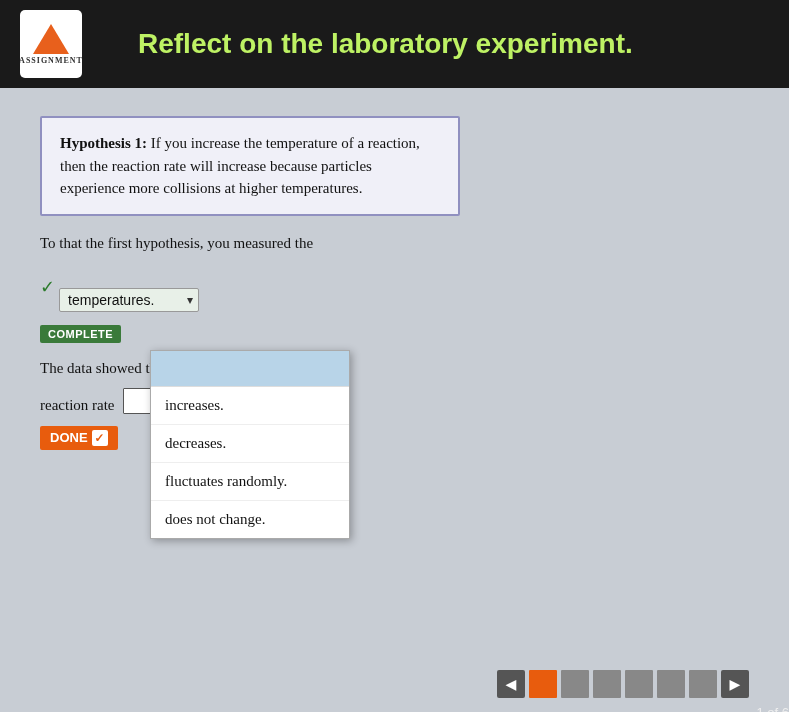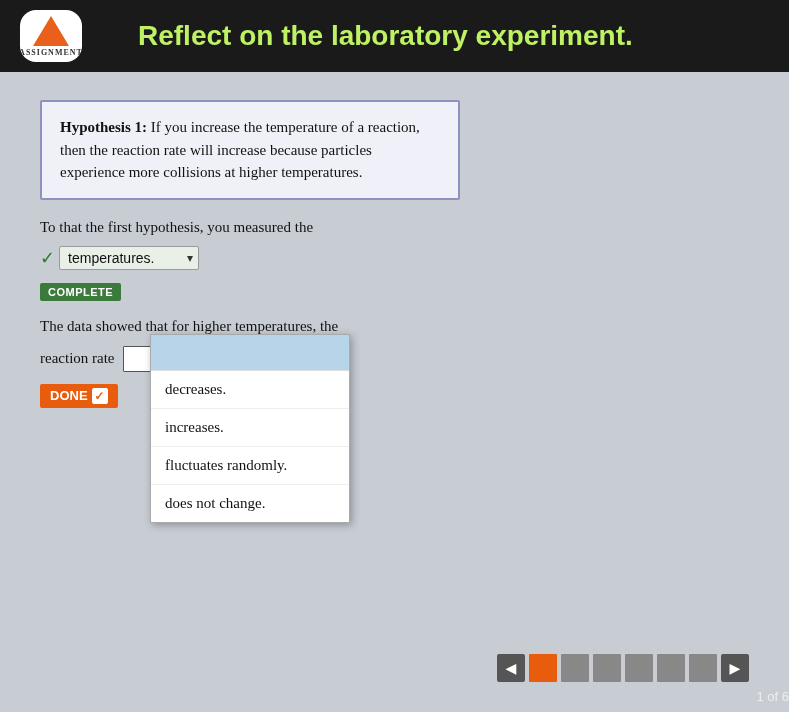--- a/index.html
+++ b/index.html
@@ -18,23 +18,23 @@
       background: #1a1a1a;
       display: flex;
       align-items: center;
       padding: 10px 20px;
       gap: 16px;
       min-height: 72px;
     }
 
     .logo-box {
       background: #fff;
-      border-radius: 16px;
+      border-radius: 5px;
       width: 62px;
-      height: 52px;
+      height: 68px;
       display: flex;
       flex-direction: column;
       align-items: center;
       justify-content: center;
       flex-shrink: 0;
       overflow: hidden;
     }
 
     .logo-triangle {
       width: 0;
@@ -121,20 +121,21 @@
       appearance: none;
       -webkit-appearance: none;
       cursor: pointer;
       position: relative;
       min-width: 140px;
     }
 
     .dropdown-wrapper {
       position: relative;
       display: inline-block;
+      margin-top: 26px;
     }
 
     .dropdown-wrapper::after {
       content: '▾';
       position: absolute;
       right: 6px;
       top: 50%;
       transform: translateY(-50%);
       pointer-events: none;
       font-size: 12px;
@@ -152,21 +153,21 @@
       padding: 3px 8px;
       border-radius: 2px;
       margin-bottom: 14px;
       letter-spacing: 0.5px;
       text-align: center;
     }
 
     
     .reaction-rate-row {
       display: flex;
-      align-items: center;
+      align-items: flex-end;
       gap: 8px;
       margin-bottom: 12px;
       flex-wrap: wrap;
     }
 
     .reaction-rate-text {
       font-size: 15px;
       color: #111;
     }
 
@@ -366,22 +367,22 @@
   
   <div class="done-badge">
     <span>DONE</span>
     <div class="done-checkmark">✓</div>
   </div>
 
   
   <div class="open-dropdown-container">
     <div class="open-dropdown-menu">
       <div class="dropdown-highlighted"></div>
+      <div class="dropdown-option">increases.</div>
       <div class="dropdown-option">decreases.</div>
-      <div class="dropdown-option">increases.</div>
       <div class="dropdown-option">fluctuates randomly.</div>
       <div class="dropdown-option">does not change.</div>
     </div>
   </div>
 
   
   <div class="bottom-nav">
     <button class="nav-arrow">◀</button>
     <div class="nav-square active"></div>
     <div class="nav-square"></div>

